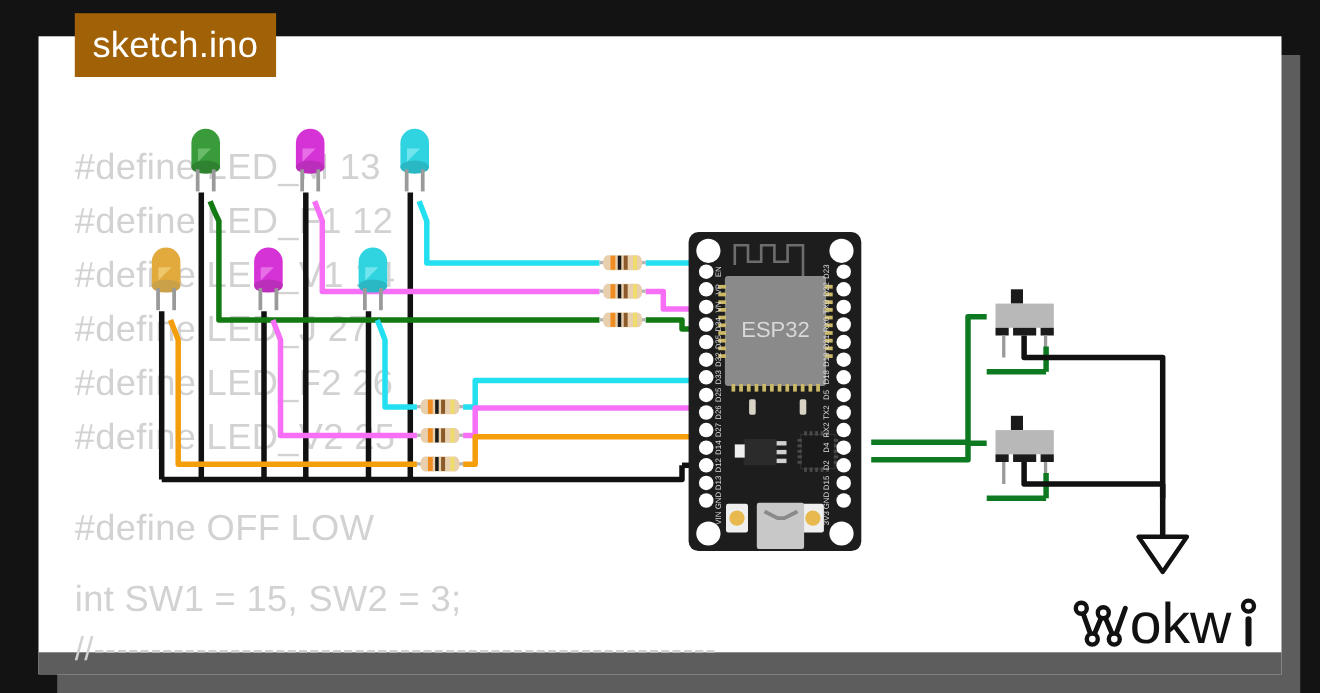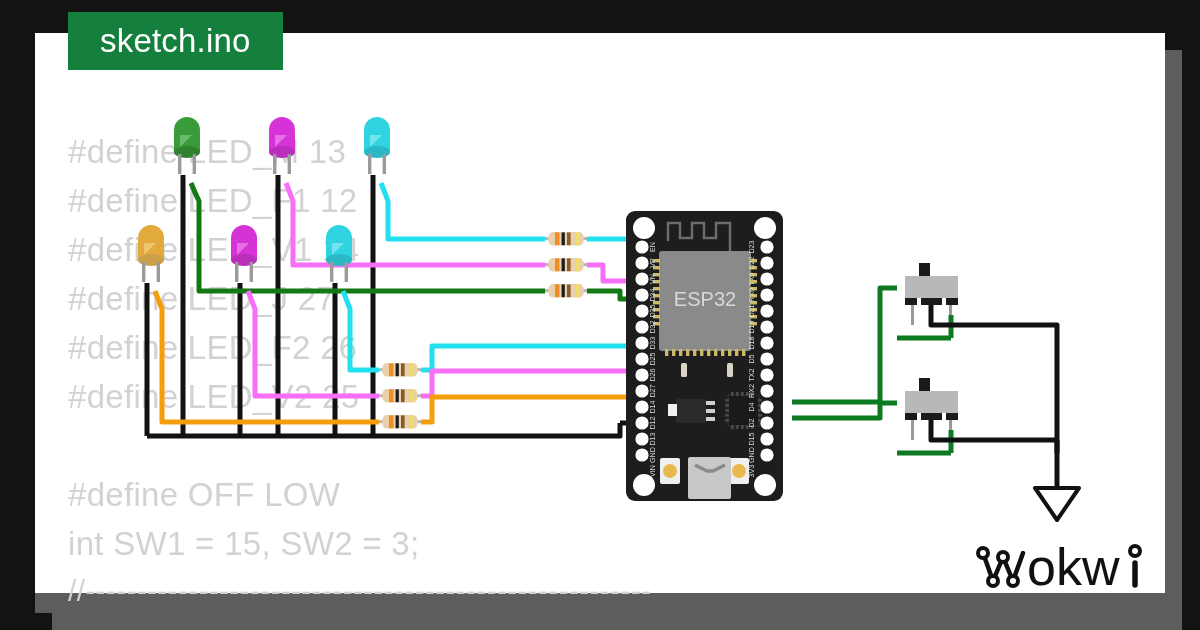--- a/index.html
+++ b/index.html
@@ -23,23 +23,23 @@
     background:#ffffff;overflow:hidden;
   }
   .panel-bottom-bar{
     position:absolute;left:35px;top:593px;width:1130px;height:20px;
     background:#5d5d5d;
   }
 
   
   .file-tab{
     position:absolute;left:68px;top:12px;height:58px;
-    background:#15803d;color:#ffffff;
+    background:#a16207;color:#ffffff;
     font-size:33px;line-height:58px;
-    padding:0 32px;
+    padding:0 16px;
     letter-spacing:0.2px;
     white-space:nowrap;
     z-index:40;
   }
 
   
   .code-layer{
     position:absolute;left:0;top:0;width:1130px;height:580px;
     z-index:5;pointer-events:none;
   }
@@ -69,21 +69,21 @@
 
   <div class="panel">
 
     <div class="code-layer">
       <div class="code-line" style="top:100px">#define LED_M 13</div>
       <div class="code-line" style="top:149px">#define LED_F1 12</div>
       <div class="code-line" style="top:198px">#define LED_V1 14</div>
       <div class="code-line" style="top:247px">#define LED_J 27</div>
       <div class="code-line" style="top:296px">#define LED_F2 26</div>
       <div class="code-line" style="top:345px">#define LED_V2 25</div>
-      <div class="code-line" style="top:443px">#define OFF LOW</div>
+      <div class="code-line" style="top:428px">#define OFF LOW</div>
       <div class="code-line" style="top:492px">int SW1 = 15, SW2 = 3;</div>
       <div class="code-line" style="top:541px;font-size:30px">//-------------------------------------------------------</div>
     </div>
 
     <svg class="wire-layer" viewBox="0 0 1130 580">
       <g fill="none" stroke-linecap="butt" stroke-linejoin="round">
 
         <path d="M112 250 L112 403" stroke="#111111" stroke-width="5"></path>
 
         <path d="M148 142 L148 403" stroke="#111111" stroke-width="5"></path>

